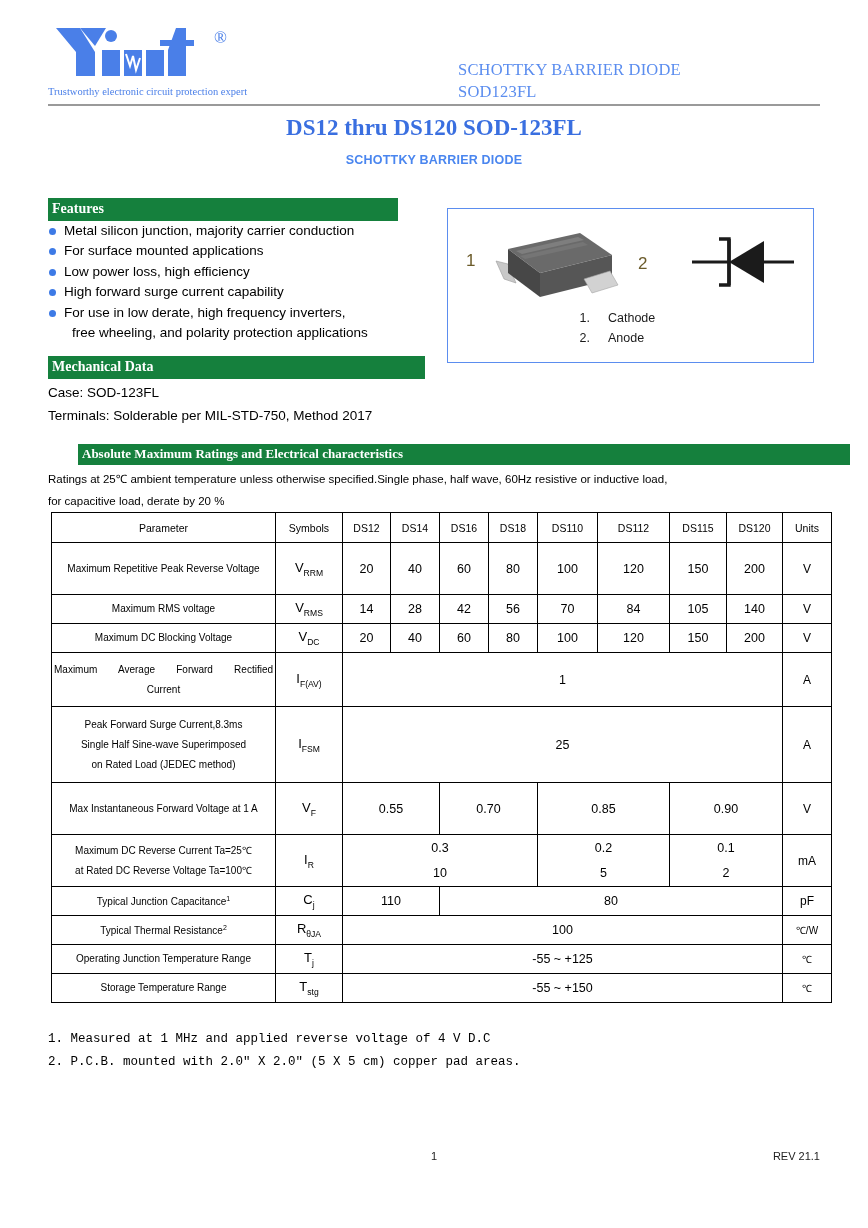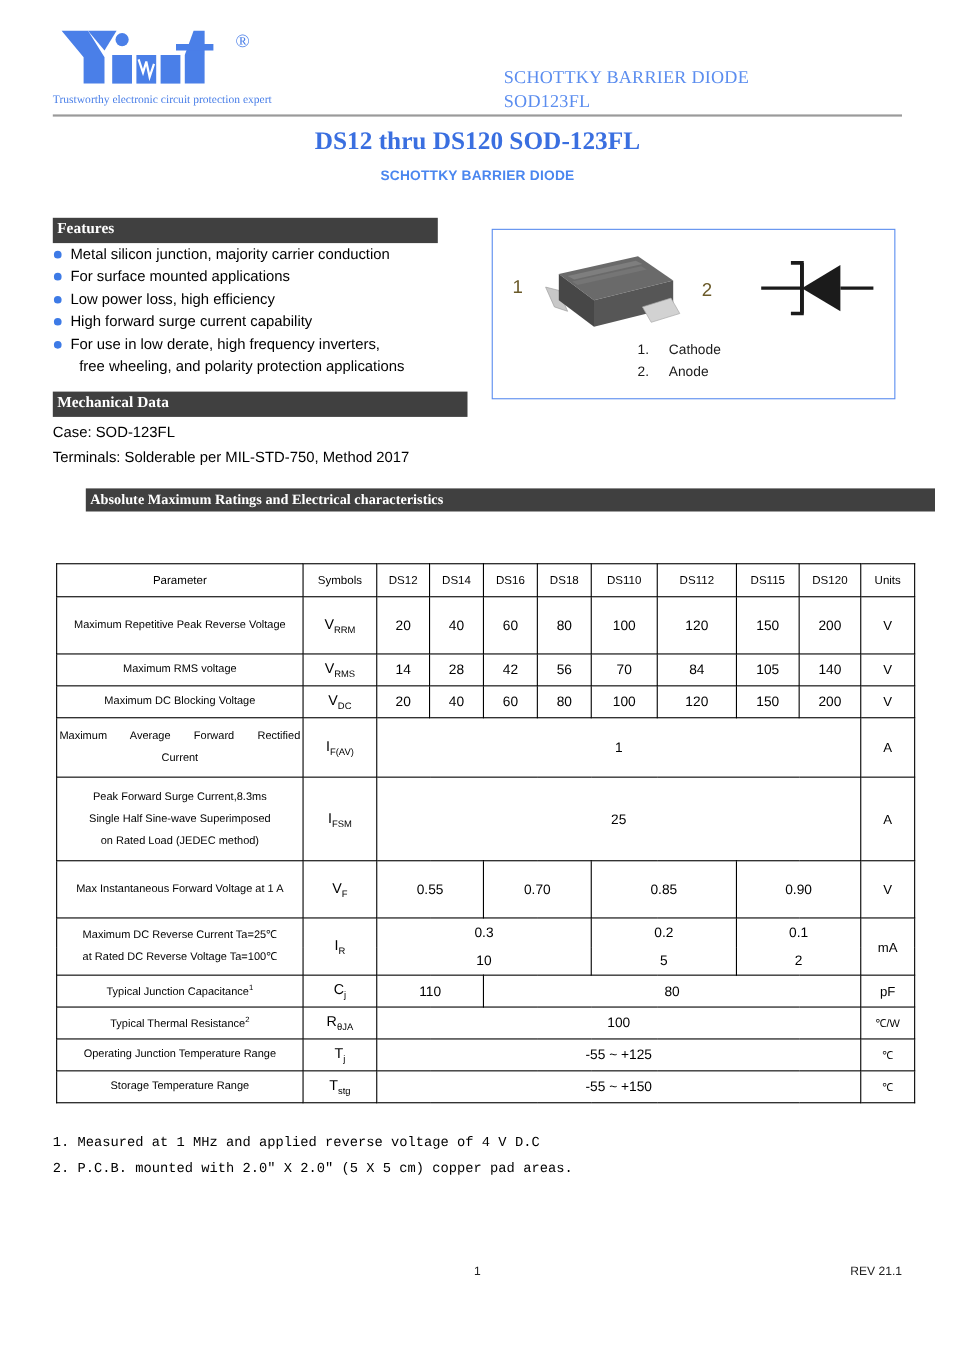--- a/index.html
+++ b/index.html
@@ -59,21 +59,21 @@
   .doc-subtitle {
     position: absolute; left: 0; top: 153px; width: 868px;
     text-align: center;
     font-family: "Liberation Sans", sans-serif;
     font-weight: bold; font-size: 12.5px; color: #4a86ef;
     letter-spacing: 0.2px;
   }
 
   
   .bar {
-    background: #404040; color: #ffffff;
+    background: #15803d; color: #ffffff;
     font-family: "Liberation Serif", serif;
     font-weight: bold; font-size: 14px;
     padding: 2px 0 3px 4px;
     line-height: 1.25;
   }
   .bar.small { font-size: 13px; margin-left: 30px; }
 
   
   .features {
     position: absolute; left: 48px; top: 198px; width: 350px;
@@ -256,20 +256,24 @@
         <span>Cathode</span>
       </div>
       <div class="row">
         <span class="n">2.</span>
         <span>Anode</span>
       </div>
     </div>
   </div>
 
   <div class="ratings-bar bar small">Absolute Maximum Ratings and Electrical characteristics</div>
+  <div class="ratings-note">
+    <div>Ratings at 25℃  ambient temperature unless otherwise specified.Single phase, half wave, 60Hz resistive or inductive load,</div>
+    <div>for capacitive load, derate by 20 %</div>
+  </div>
 
   <table class="spec">
     <colgroup>
       <col style="width:224px">
         <col style="width:67px">
       <col style="width:48px">
         <col style="width:49px">
         <col style="width:49px">
         <col style="width:49px">
       <col style="width:60px">

